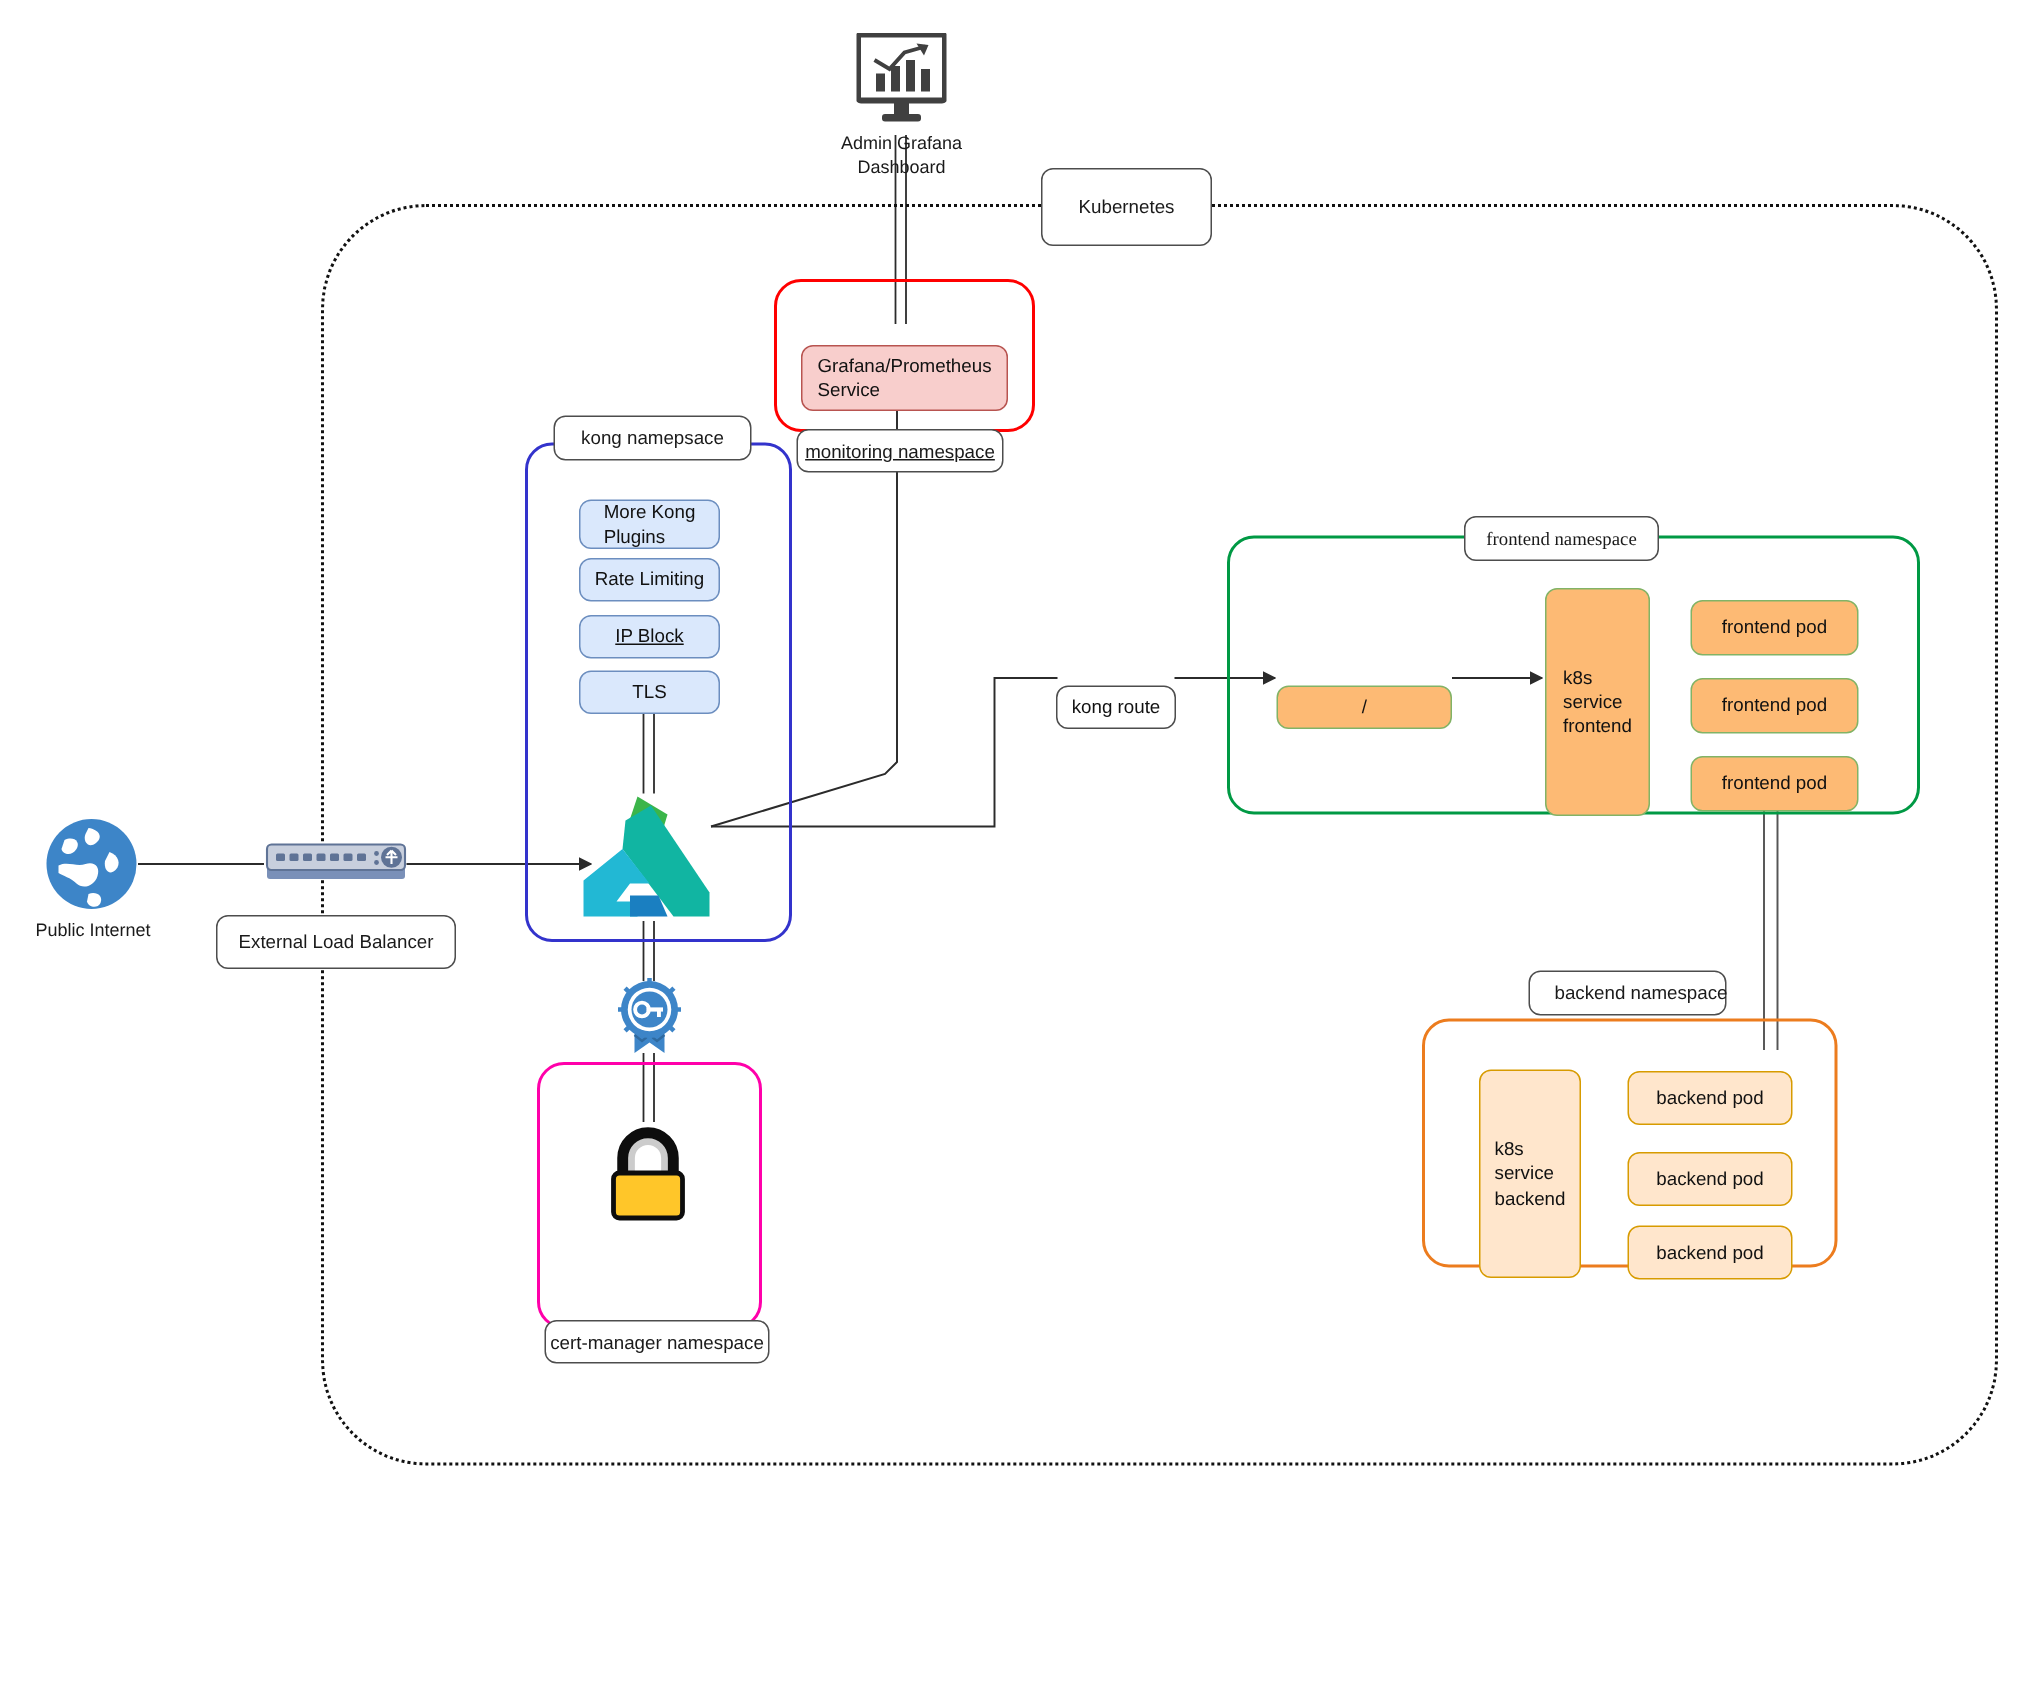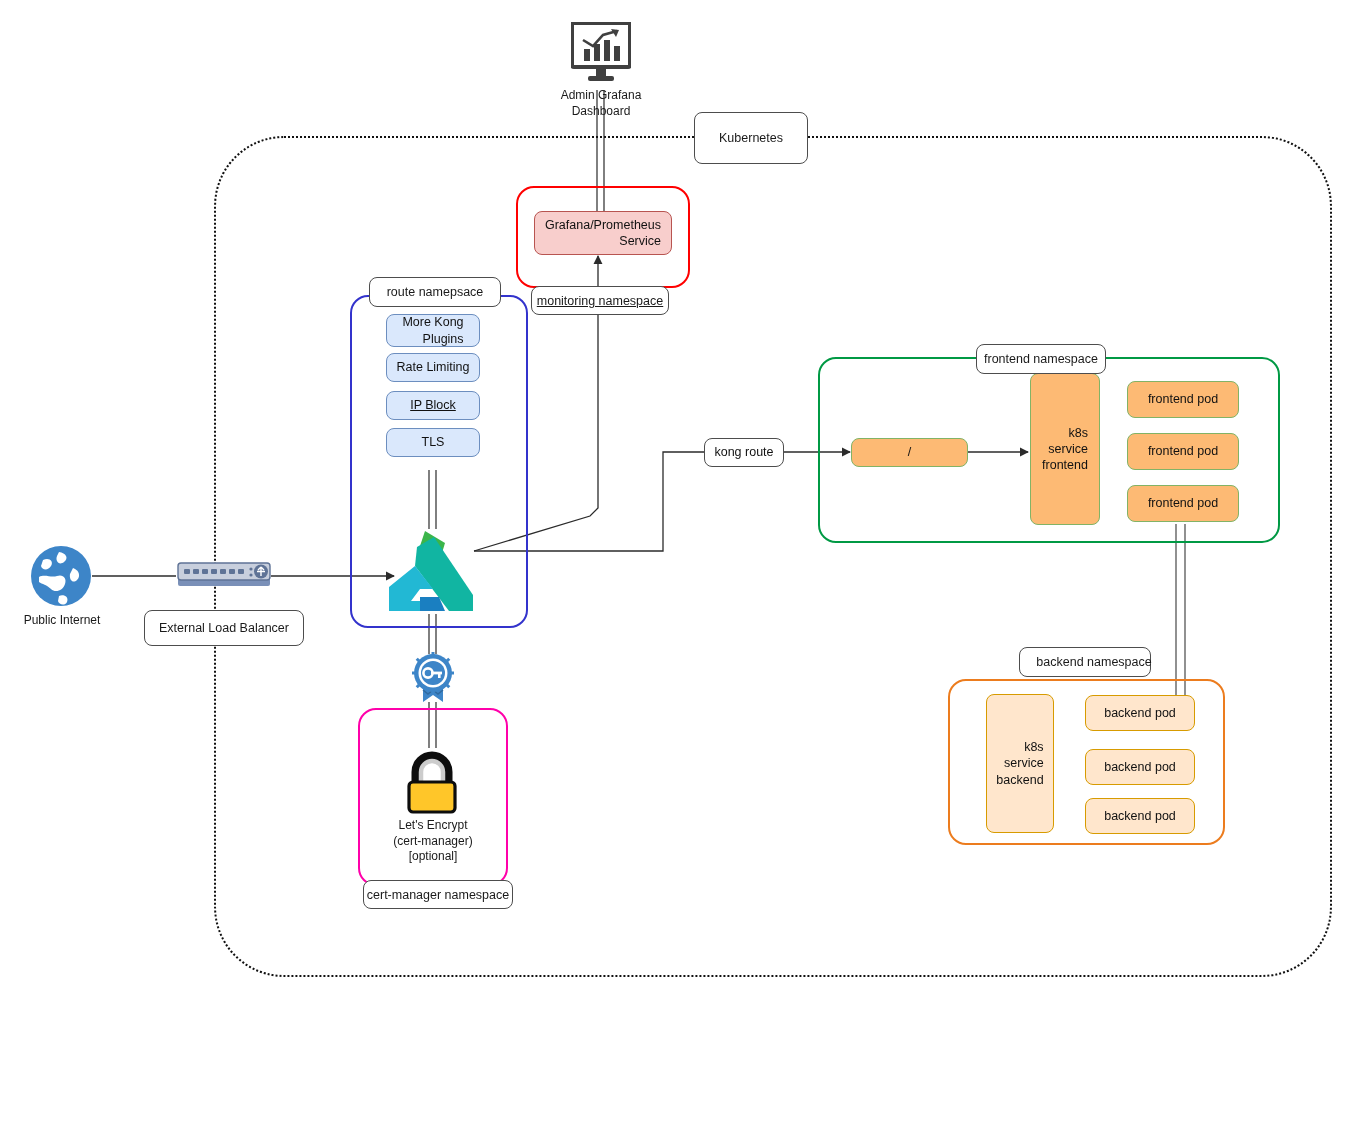--- a/index.html
+++ b/index.html
@@ -51,25 +51,26 @@
     white-space: nowrap;
     z-index: 6;
   }
   
   .box {
     position: absolute;
     border-radius: 8px;
     display: flex;
     align-items: center;
     justify-content: center;
-    text-align: right;
+    text-align: left;
     font-size: 12.5px;
     line-height: 1.3;
     color: #111111;
     z-index: 4;
+    margin-top: 19px;
   }
   .box-blue  { background: #dae8fc; border: 1.4px solid #6c8ebf; }
   .box-pink  { background: #f8cecc; border: 1.4px solid #b85450; }
   .box-green { background: #fdba74; border: 1.4px solid #82b366; }
   .box-orange{ background: #ffe6cc; border: 1.4px solid #d79b00; }
   .box-white { background: #ffffff; border: 1.6px solid #4d4d4d; }
   
   .cap {
     position: absolute;
     text-align: center;
@@ -185,21 +186,21 @@
 
   <div class="ns-box ns-monitor" style="left:516px; top:186px; width:174px; height:102px;"></div>
   <div class="box box-pink" style="left:534px; top:211px; width:138px; height:44px; white-space:pre-line;">Grafana/Prometheus
 Service</div>
   <div class="chip" style="left:531px; top:286px; width:138px; height:29px;text-decoration:underline;">
     <span>monitoring namespace</span>
   </div>
 
   <div class="ns-box ns-kong" style="left:350px; top:295px; width:178px; height:333px;"></div>
   <div class="chip" style="left:369px; top:277px; width:132px; height:30px;">
-    <span>route namepsace</span>
+    <span>kong namepsace</span>
   </div>
 
   <div class="box box-blue" style="left:386px; top:314px; width:94px; height:33px; white-space:pre-line;">More Kong
 Plugins</div>
   <div class="box box-blue" style="left:386px; top:353px; width:94px; height:29px;">Rate Limiting</div>
   <div class="box box-blue" style="left:386px; top:391px; width:94px; height:29px;text-decoration:underline;">IP Block</div>
   <div class="box box-blue" style="left:386px; top:428px; width:94px; height:29px;">TLS</div>
 
   <div class="icon-wrap" style="left:387px; top:529px; width:88px; height:86px;">
     <svg width="88" height="86" viewBox="0 0 88 86">
@@ -237,32 +238,29 @@
 
   <div class="ns-box ns-cert" style="left:358px; top:708px; width:150px; height:178px;"></div>
 
   <div class="icon-wrap" style="left:399px; top:748px; width:66px; height:66px;">
     <svg width="66" height="66" viewBox="0 0 66 66">
       <path d="M17 36 V24 a16 16 0 0 1 32 0 V36" fill="none" stroke="#0d0d0d" stroke-width="9"></path>
       <path d="M22 36 V24 a11 11 0 0 1 22 0 V36" fill="none" stroke="#cccccc" stroke-width="4.5"></path>
       <rect x="10" y="34" width="46" height="30" rx="4" fill="#ffc629" stroke="#0d0d0d" stroke-width="3.2"></rect>
     </svg>
   </div>
-  <div class="cap" style="left:363px; top:818px; width:140px;">Let's Encrypt
-(cert-manager)
-[optional]</div>
 
   <div class="chip" style="left:363px; top:880px; width:150px; height:29px;">
     <span>cert-manager namespace</span>
   </div>
 
   <div class="box box-white" style="left:704px; top:438px; width:80px; height:29px;">kong route</div>
 
   <div class="ns-box ns-frontend" style="left:818px; top:357px; width:462px; height:186px;"></div>
-  <div class="chip" style="left:976px; top:344px; width:130px; height:30px;">
+  <div class="chip" style="left:976px; top:344px; width:130px; height:30px;font-family:Liberation Serif, serif;">
     <span>frontend namespace</span>
   </div>
 
   <div class="box box-green" style="left:851px; top:438px; width:117px; height:29px;">/</div>
 
   <div class="box box-green" style="left:1030px; top:373px; width:70px; height:152px; white-space:pre-line;">k8s
 service
 frontend</div>
 
   <div class="box box-green" style="left:1127px; top:381px; width:112px; height:37px;">frontend pod</div>

